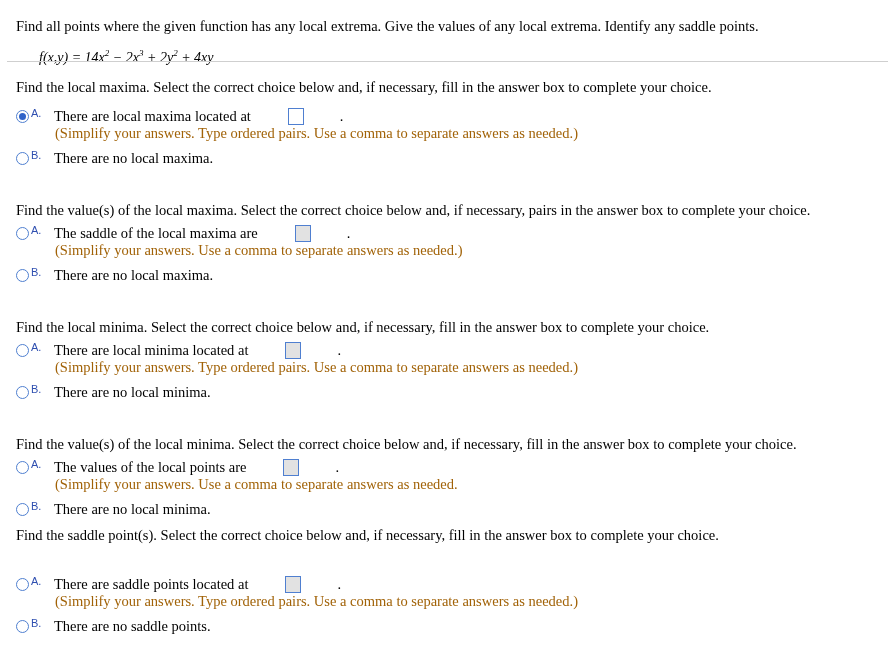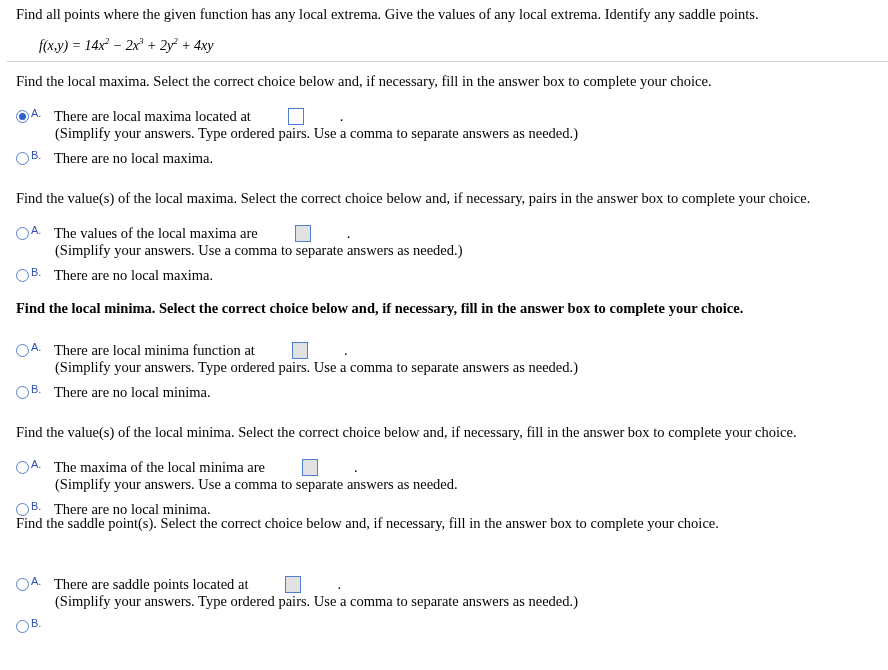--- a/index.html
+++ b/index.html
@@ -9,21 +9,21 @@
     }
     body {
       width: 888px;
       height: 670px;
       position: relative;
       overflow: hidden;
       font-family: "Liberation Serif", "DejaVu Serif", serif;
       font-size: 14.5px;
       color: #000000;
     }
-    .abs { position: absolute; white-space: nowrap; }
+    .abs { position: absolute; white-space: nowrap; margin-top: 12px; }
     .instruction { left: 16px; }
     .formula {
       left: 39px; top: 38px;
       font-size: 14px;
       font-style: italic;
     }
     .formula sup { font-size: 9px; vertical-align: 6px; line-height: 0; }
     .divider {
       position: absolute;
       left: 7px; right: 0;
@@ -73,34 +73,34 @@
       box-sizing: border-box;
       margin-left: 3px;
       margin-right: 2px;
       background: #ffffff;
       vertical-align: middle;
     }
     .answer-box.filled-gray { background: #e2e2e2; }
     .hint {
       position: absolute;
       left: 55px;
-      color: #000000;
+      color: #a16207;
       white-space: nowrap;
     }
   </style>
 </head>
 <body>
 
 <div class="abs instruction" style="top:6px;">Find all points where the given function has any local extrema. Give the values of any local extrema. Identify any saddle points.</div>
 
 <div class="abs formula"><span>f(x,y) = 14x</span><sup>2</sup><span> − 2x</span><sup>3</sup><span> + 2y</span><sup>2</sup><span> + 4xy</span></div>
 
 <div class="divider"></div>
 
-<div class="abs instruction" style="top:73px;">Find the local maxima. Select the correct choice below and, if necessary, fill in the answer box to complete your choice.</div>
+<div class="abs instruction" style="top:67px;">Find the local maxima. Select the correct choice below and, if necessary, fill in the answer box to complete your choice.</div>
 <div class="choice-row" style="top:106px;">
   <span class="radio checked"></span>
   <span class="letter">A.</span>
   <span class="choice-text">
     <span>There are local maxima located at</span>
     <span class="answer-box"></span>
     <span>.</span>
   </span>
 </div>
 <div class="hint" style="top:125px;">(Simplify your answers. Type ordered pairs. Use a comma to separate answers as needed.)</div>
@@ -108,55 +108,55 @@
   <span class="radio"></span>
   <span class="letter">B.</span>
   <span>There are no local maxima.</span>
 </div>
 
 <div class="abs instruction" style="top:190px;">Find the value(s) of the local maxima. Select the correct choice below and, if necessary, pairs in the answer box to complete your choice.</div>
 <div class="choice-row" style="top:223px;">
   <span class="radio"></span>
   <span class="letter">A.</span>
   <span class="choice-text">
-    <span>The values of the local maxima are</span>
+    <span>The saddle of the local maxima are</span>
     <span class="answer-box filled-gray"></span>
     <span>.</span>
   </span>
 </div>
 <div class="hint" style="top:242px;">(Simplify your answers. Use a comma to separate answers as needed.)</div>
 <div class="choice-row" style="top:265px;">
   <span class="radio"></span>
   <span class="letter">B.</span>
   <span>There are no local maxima.</span>
 </div>
 
-<div class="abs instruction" style="top:300px;font-weight:bold;">Find the local minima. Select the correct choice below and, if necessary, fill in the answer box to complete your choice.</div>
+<div class="abs instruction" style="top:307px;">Find the local minima. Select the correct choice below and, if necessary, fill in the answer box to complete your choice.</div>
 <div class="choice-row" style="top:340px;">
   <span class="radio"></span>
   <span class="letter">A.</span>
   <span class="choice-text">
-    <span>There are local minima function at</span>
+    <span>There are local minima located at</span>
     <span class="answer-box filled-gray"></span>
     <span>.</span>
   </span>
 </div>
 <div class="hint" style="top:359px;">(Simplify your answers. Type ordered pairs. Use a comma to separate answers as needed.)</div>
 <div class="choice-row" style="top:382px;">
   <span class="radio"></span>
   <span class="letter">B.</span>
   <span>There are no local minima.</span>
 </div>
 
 <div class="abs instruction" style="top:424px;">Find the value(s) of the local minima. Select the correct choice below and, if necessary, fill in the answer box to complete your choice.</div>
 <div class="choice-row" style="top:457px;">
   <span class="radio"></span>
   <span class="letter">A.</span>
   <span class="choice-text">
-    <span>The maxima of the local minima are</span>
+    <span>The values of the local points are</span>
     <span class="answer-box filled-gray"></span>
     <span>.</span>
   </span>
 </div>
 <div class="hint" style="top:476px;">(Simplify your answers. Use a comma to separate answers as needed.</div>
 <div class="choice-row" style="top:499px;">
   <span class="radio"></span>
   <span class="letter">B.</span>
   <span>There are no local minima.</span>
 </div>
@@ -168,13 +168,14 @@
   <span class="choice-text">
     <span>There are saddle points located at</span>
     <span class="answer-box filled-gray"></span>
     <span>.</span>
   </span>
 </div>
 <div class="hint" style="top:593px;">(Simplify your answers. Type ordered pairs. Use a comma to separate answers as needed.)</div>
 <div class="choice-row" style="top:616px;">
   <span class="radio"></span>
   <span class="letter">B.</span>
+  <span>There are no saddle points.</span>
 </div>
 
 </body></html>

